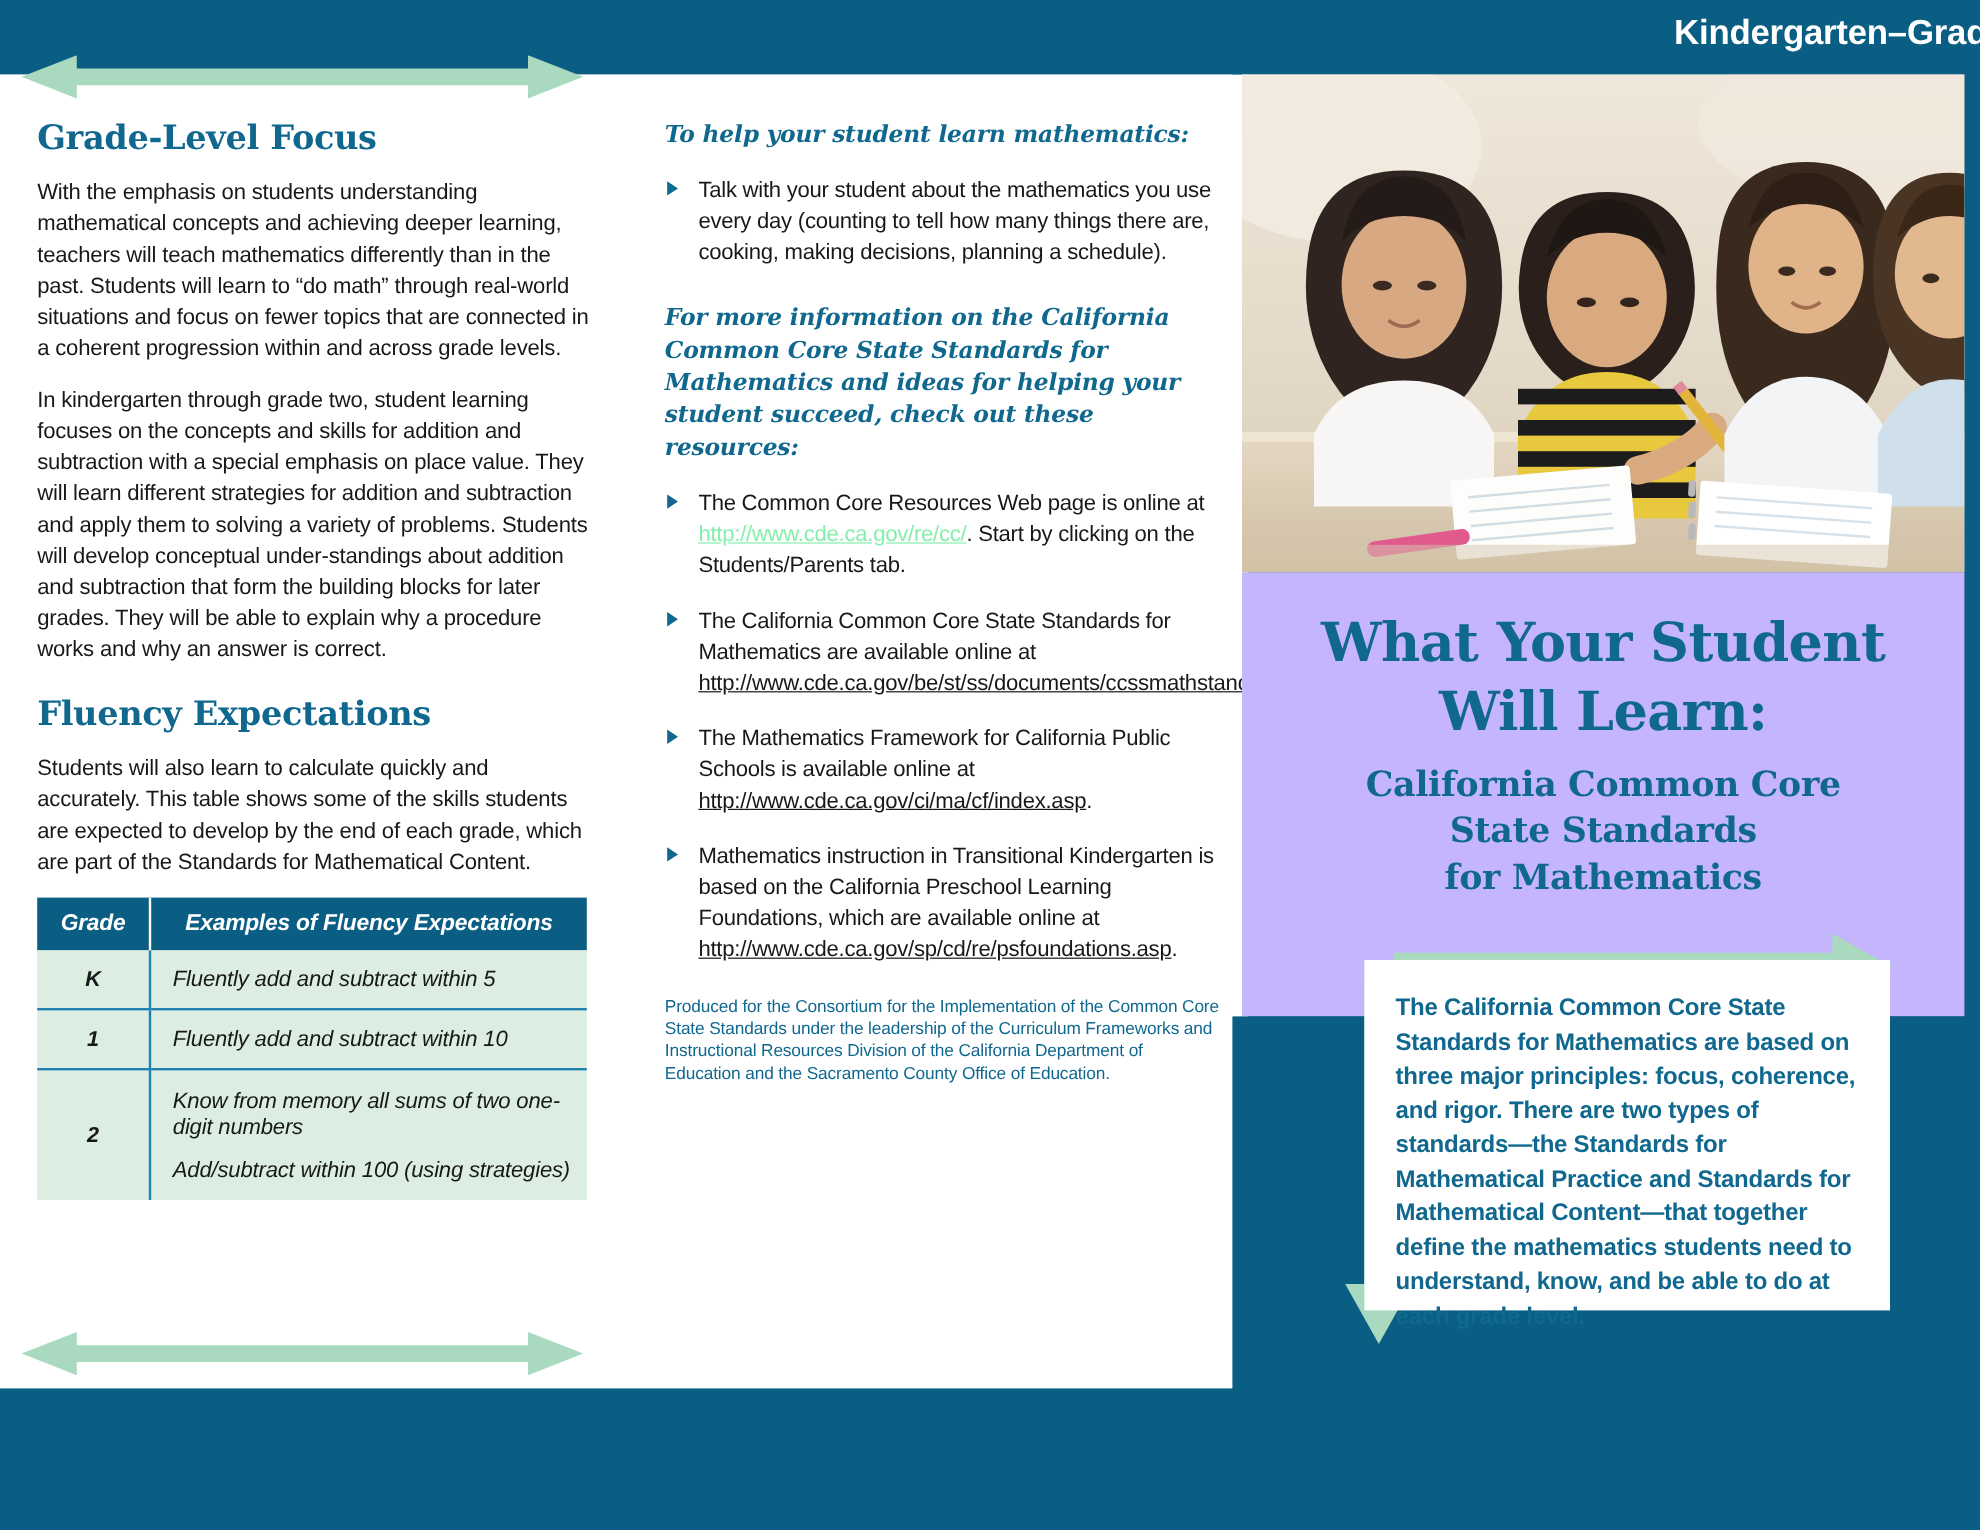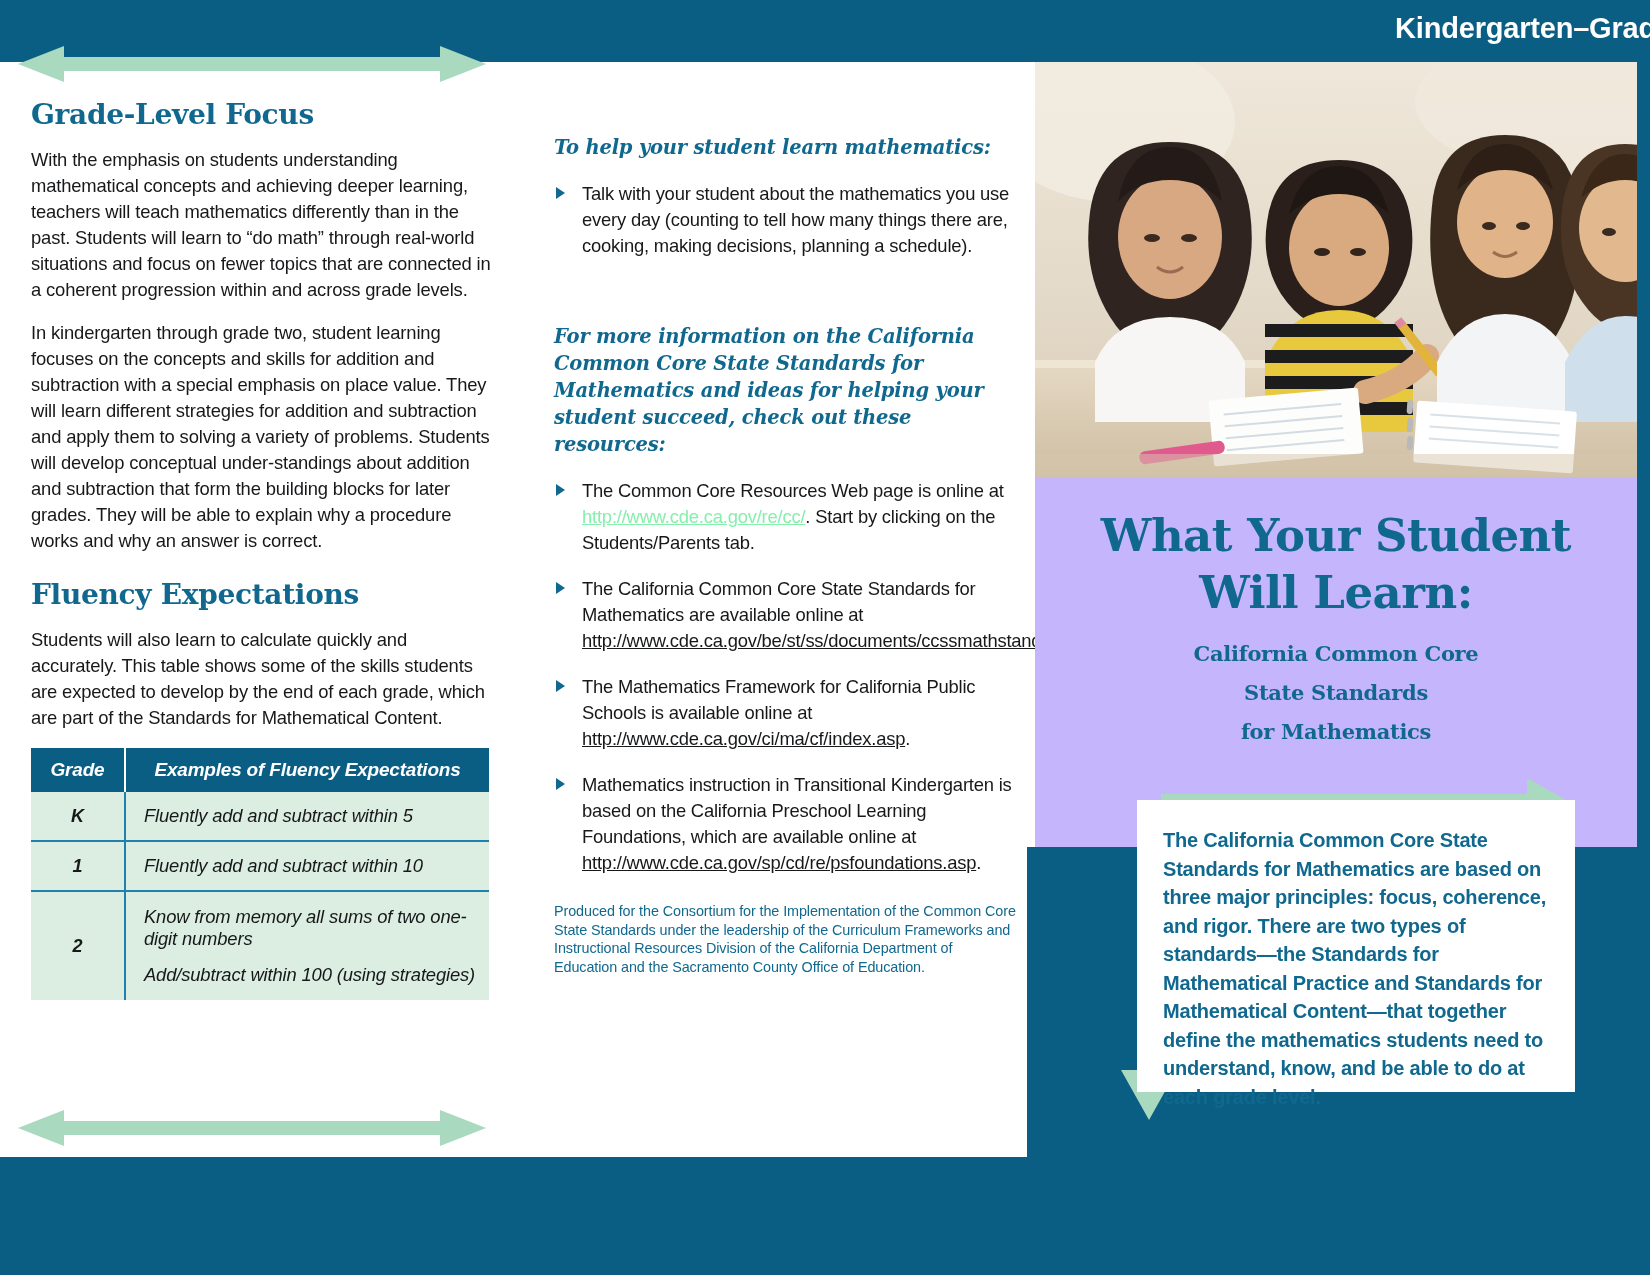--- a/index.html
+++ b/index.html
@@ -94,21 +94,20 @@
   }
   h3.lead-in {
     font-family: "DejaVu Serif", serif;
     font-style: italic;
     font-weight: bold;
     font-size: 19.5px;
     line-height: 27px;
     color: #10688f;
     margin-bottom: 20px;
     letter-spacing: -0.2px;
-    margin-top: 36px;
   }
   .bullet {
     position: relative;
     font-size: 18.4px;
     line-height: 26px;
     color: #17181a;
     margin-bottom: 20px;
     padding-left: 28px;
     letter-spacing: -0.2px;
   }
@@ -169,21 +168,21 @@
     line-height: 57px;
     color: #10688f;
     letter-spacing: -0.5px;
   }
   #cover-sub {
     position: absolute;
     left: 0; top: 157px; width: 602px;
     text-align: center;
     font-family: "DejaVu Serif", serif;
     font-weight: bold;
-    font-size: 21px;
+    font-size: 29px;
     line-height: 39px;
     color: #10688f;
     letter-spacing: -0.3px;
   }
   #bottom-blue {
     position: absolute;
     left: 0; top: 847px; width: 610px; height: 428px;
     background: #0b5e83;
   }
   

